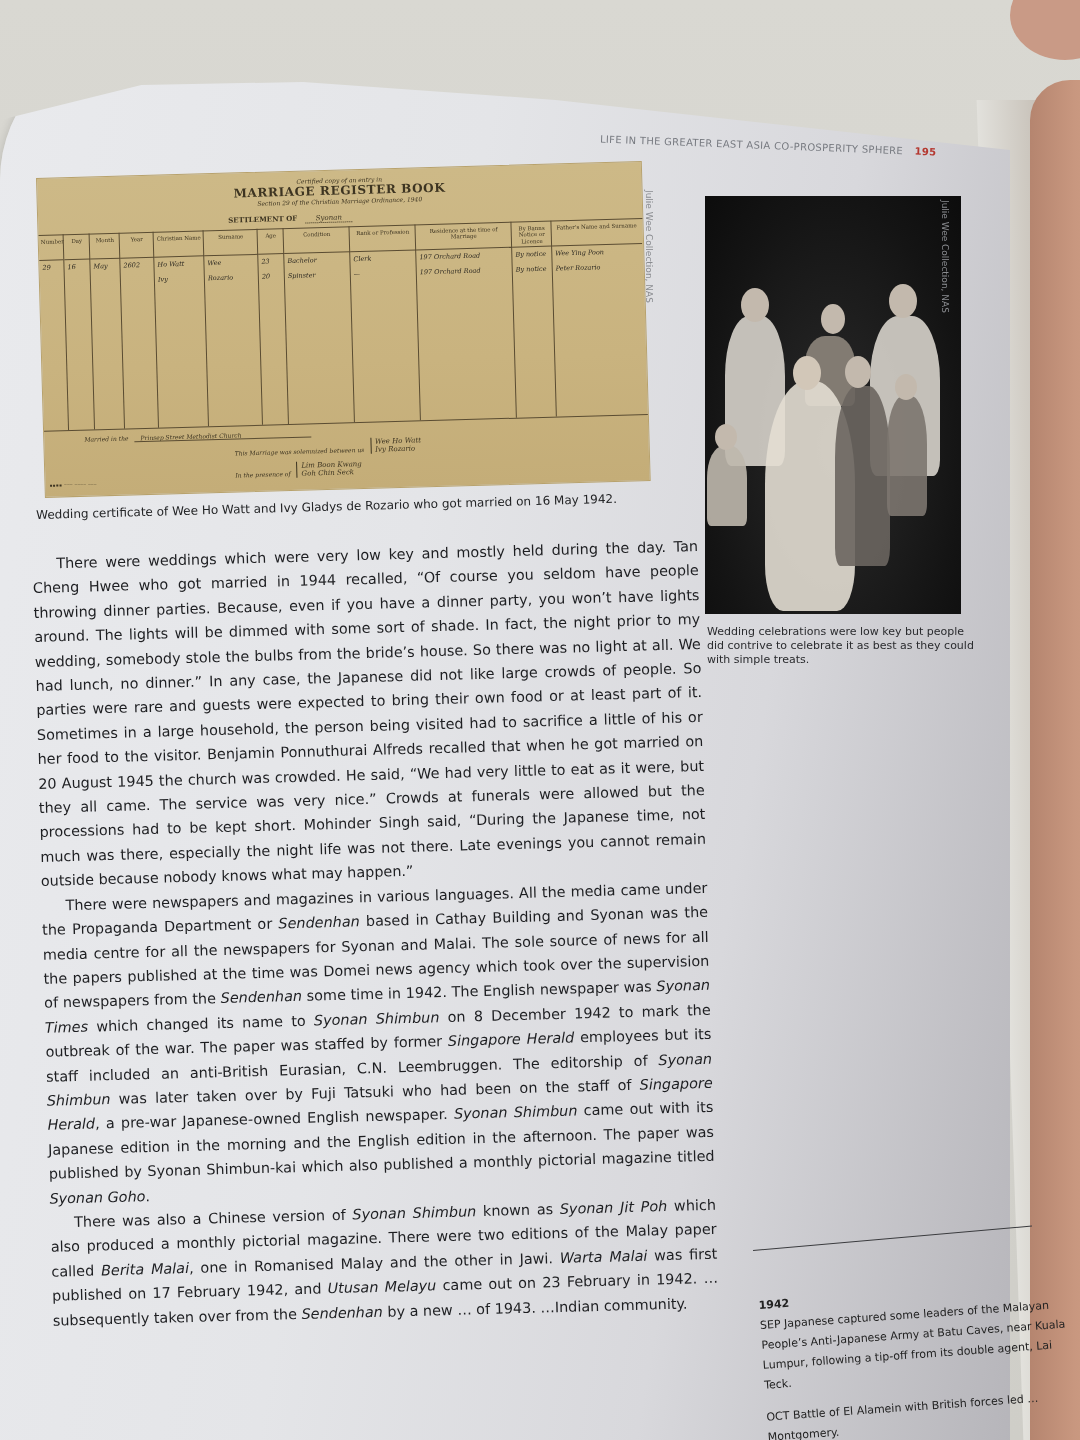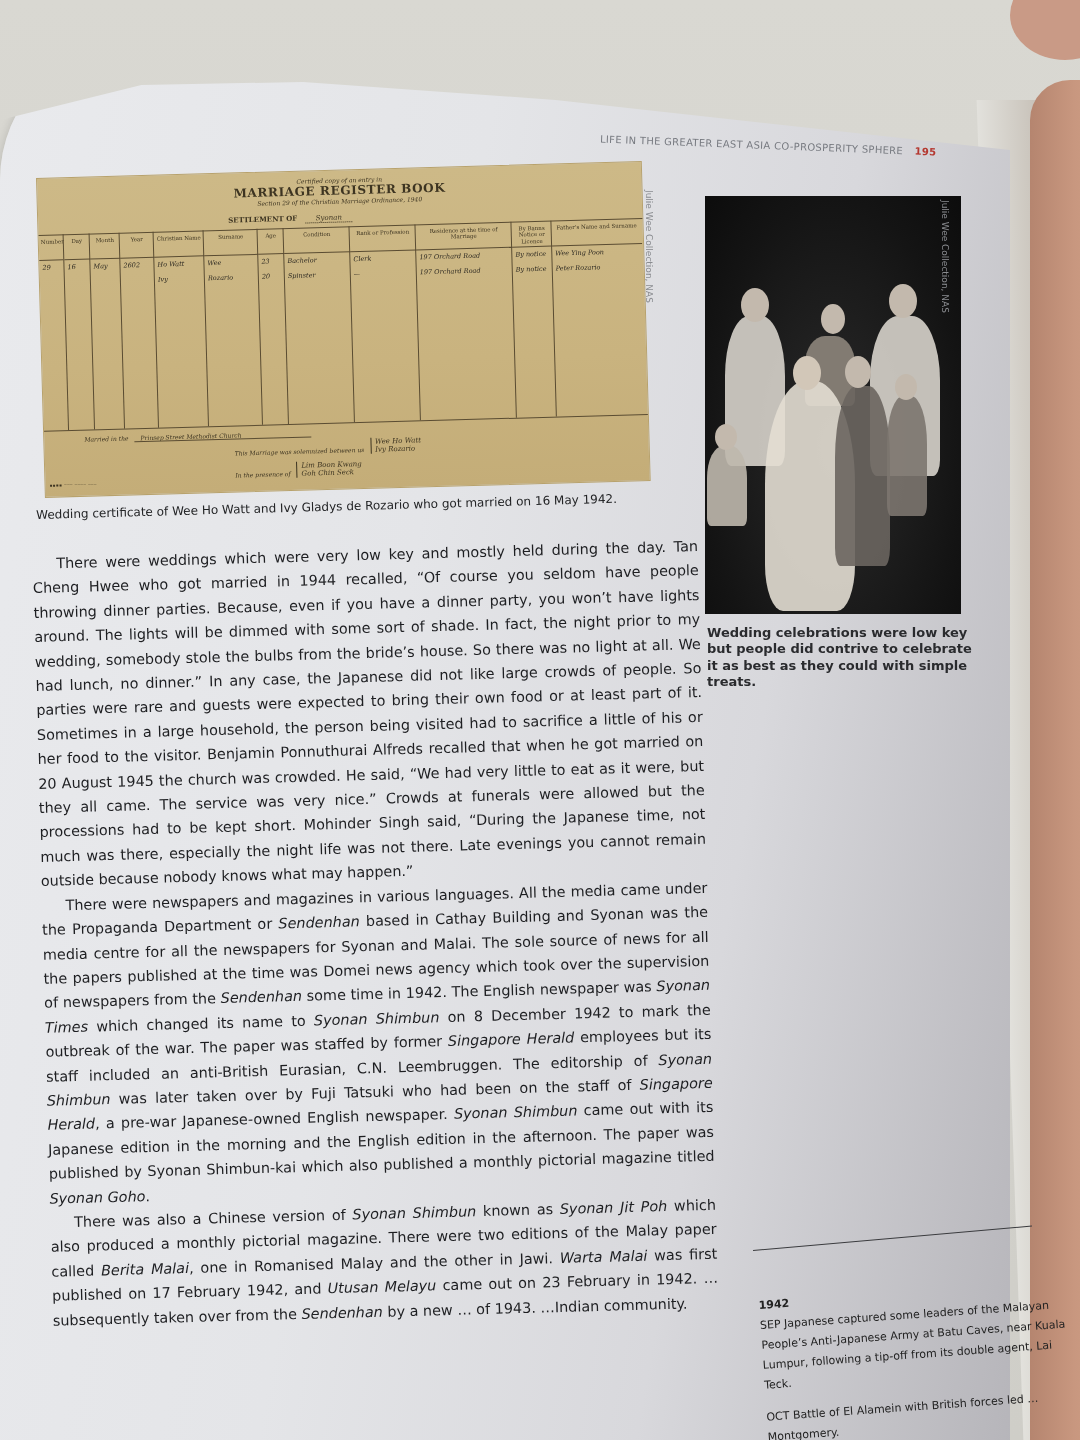--- a/index.html
+++ b/index.html
@@ -76,21 +76,21 @@
 
     
     .photo {
       position: absolute; left: 705px; top: 196px; width: 256px; height: 418px;
       background: radial-gradient(ellipse at 50% 60%, #2a2a2a 0%, #141414 70%, #0c0c0c 100%);
       overflow: hidden;
     }
     .fig { position: absolute; background: #d7d3cb; border-radius: 40% 40% 10% 10%; opacity: .9; }
     .head { position: absolute; background: #c3b9ad; border-radius: 50%; }
     .caption-photo {
-      position: absolute; left: 707px; top: 625px; width: 270px; font-size: 13px; line-height: 1.25; color: #2a2b2e; font-weight: bold;
+      position: absolute; left: 707px; top: 625px; width: 270px; font-size: 11px; line-height: 1.25; color: #2a2b2e;
     }
 
     
     .body-text {
       position: absolute; left: 32px; top: 552px; width: 666px;
       font-family: "DejaVu Sans", sans-serif; font-size: 14.4px; line-height: 24.4px; color: #1e1f22;
       transform: rotate(-1.55deg); transform-origin: left top; text-align: justify;
     }
     .body-text p { margin: 0; text-indent: 24px; }
     .body-text i { font-style: italic; }

